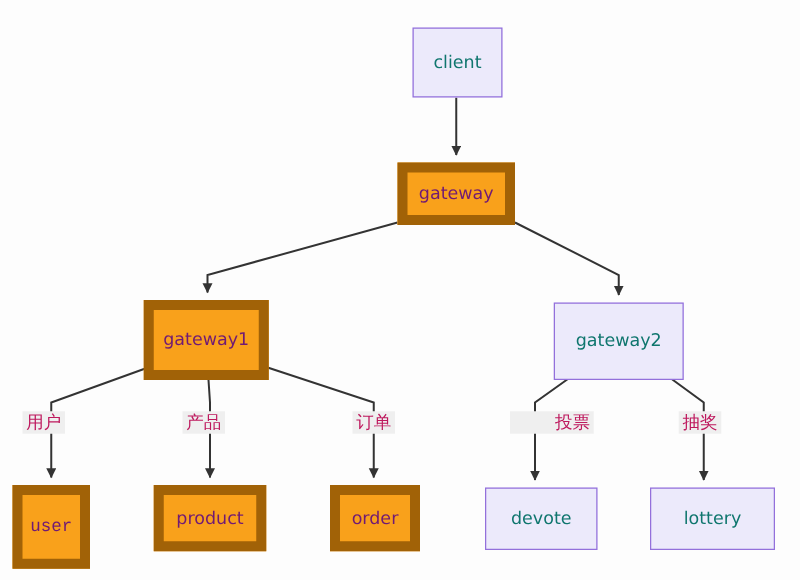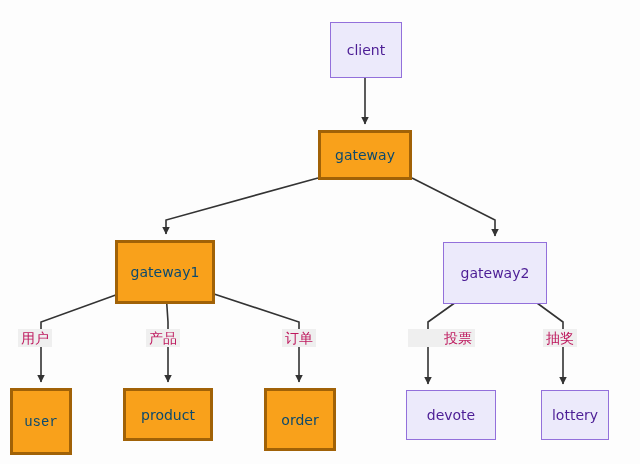--- a/index.html
+++ b/index.html
@@ -27,32 +27,32 @@
     height: 464px;
   }
   .node {
     position: absolute;
     box-sizing: border-box;
     display: flex;
     align-items: center;
     justify-content: center;
     font-size: 14px;
     line-height: 1;
-    color: #4c1d95;
+    color: #0f766e;
     white-space: nowrap;
     z-index: 2;
   }
   .node.default {
     background: #ECEAFB;
     border: 1px solid #9370DB;
   }
   .node.highlight {
     background: #F9A11B;
-    border: 3px solid #a16207;
-    color: #0c4a6e;
+    border: 8px solid #a16207;
+    color: #701a75;
   }
   .edge-label {
     position: absolute;
     box-sizing: border-box;
     display: flex;
     align-items: center;
     justify-content: center;
     background: #EFEFEF;
     color: #be185d;
     font-size: 14px;
@@ -97,27 +97,27 @@
       </div>
       <div class="node default" style="left: 443px; top: 242px; width: 104px; height: 62px;">
         <span>gateway2</span>
       </div>
       <div class="node highlight" style="left: 10px; top: 388px; width: 62px; height: 67px; font-family: Liberation Mono, monospace;">
         <span>user</span>
       </div>
       <div class="node highlight" style="left: 123px; top: 388px; width: 90px; height: 53px; text-align: center;">
         <span>product</span>
       </div>
-      <div class="node highlight" style="left: 264px; top: 388px; width: 72px; height: 63px;">
+      <div class="node highlight" style="left: 264px; top: 388px; width: 72px; height: 53px;">
         <span>order</span>
       </div>
-      <div class="node default" style="left: 406px; top: 390px; width: 90px; height: 50px;">
+      <div class="node default" style="left: 388px; top: 390px; width: 90px; height: 50px;">
         <span>devote</span>
       </div>
-      <div class="node default" style="left: 520px; top: 390px; width: 68px; height: 50px; margin-left: 21px;">
+      <div class="node default" style="left: 520px; top: 390px; width: 100px; height: 50px;">
         <span>lottery</span>
       </div>
     </div>
   <div id="label-layer">
       <div class="edge-label" style="left: 18px; top: 329px;">用户</div>
       <div class="edge-label" style="left: 146px; top: 329px;">产品</div>
       <div class="edge-label" style="left: 282px; top: 329px;">订单</div>
       <div class="edge-label" style="left: 408px; top: 329px; padding-left: 36px;">投票</div>
       <div class="edge-label" style="left: 543px; top: 329px;">抽奖</div>
     </div>

